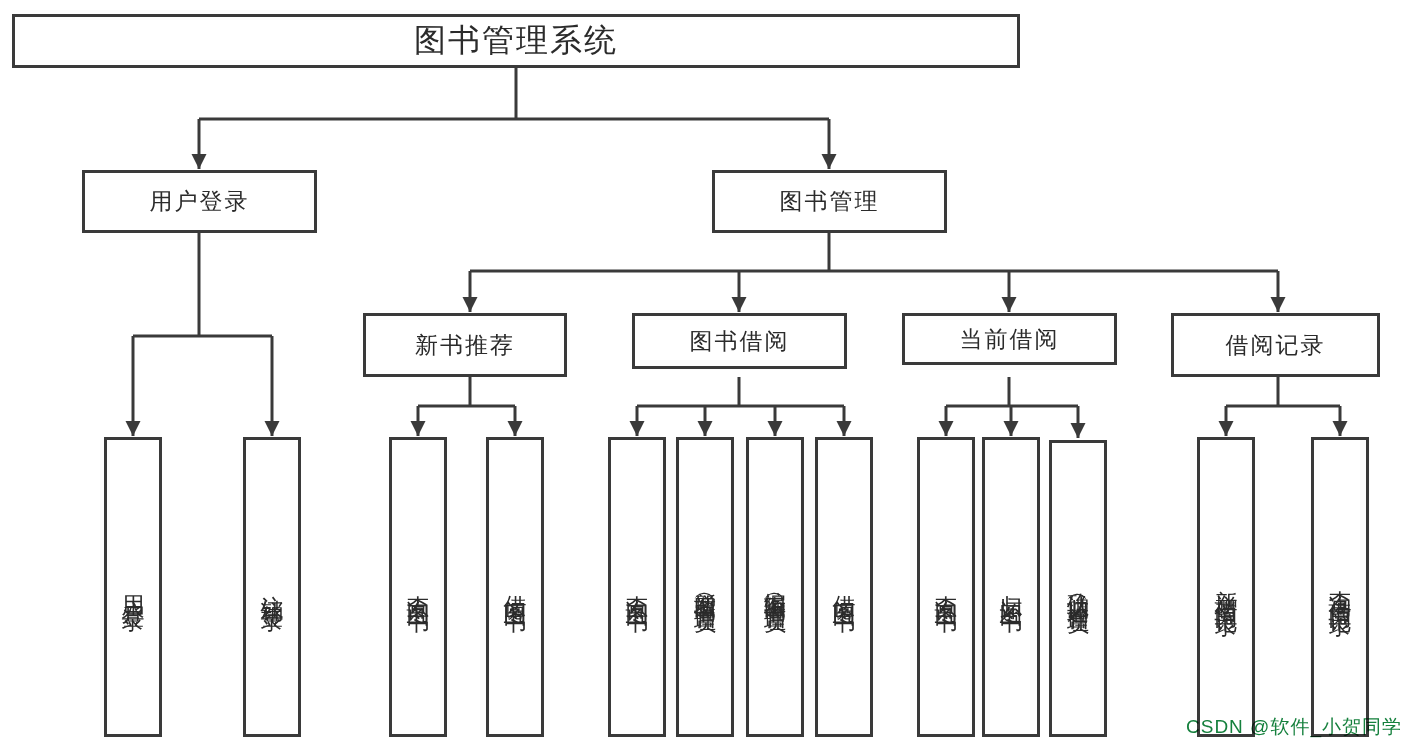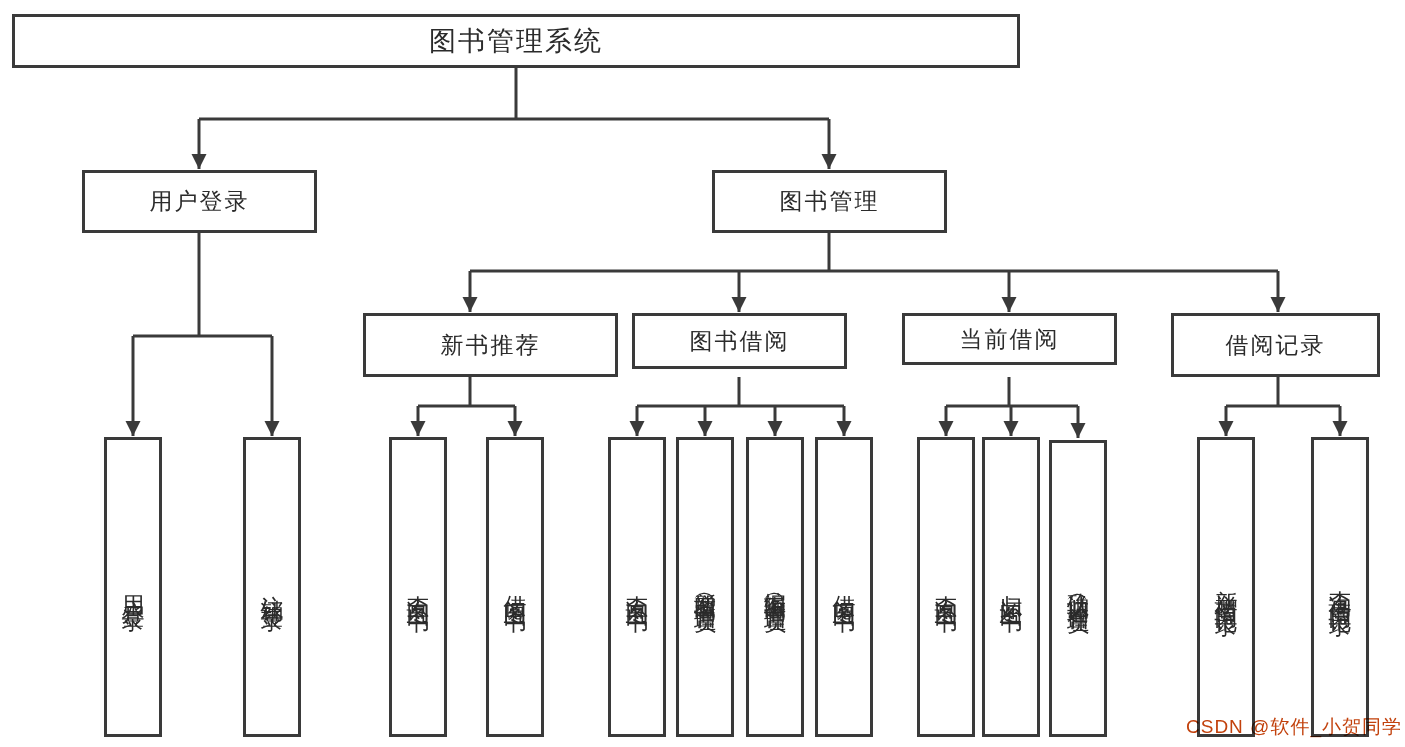--- a/index.html
+++ b/index.html
@@ -33,41 +33,41 @@
     justify-content: center;
     color: #2b2b2b;
     z-index: 2;
   }
   .node .hlabel {
     font-size: 23px;
     letter-spacing: 2px;
     white-space: nowrap;
   }
   .node.root .hlabel {
-    font-size: 27px;
+    font-size: 32px;
   }
   .node.leaf .vlabel {
     writing-mode: vertical-rl;
     text-orientation: mixed;
     font-size: 23px;
     letter-spacing: 5px;
     line-height: 1;
     white-space: nowrap;
   }
   .node.leaf.long .vlabel {
     font-size: 22px;
     letter-spacing: 3px;
   }
   .watermark {
     position: absolute;
     left: 1186px;
     top: 714px;
     font-size: 19px;
     letter-spacing: 1px;
-    color: #c2410c;
+    color: #15803d;
     white-space: nowrap;
     z-index: 3;
     mix-blend-mode: multiply;
   }
 </style>
 </head>
 <body>
 
 <div class="canvas">
 
@@ -116,21 +116,21 @@
     <span class="hlabel">图书管理系统</span>
   </div>
 
   <div class="node" style="left:82px; top:170px; width:235px; height:63px;">
     <span class="hlabel">用户登录</span>
   </div>
   <div class="node" style="left:712px; top:170px; width:235px; height:63px;text-align:center;">
     <span class="hlabel">图书管理</span>
   </div>
 
-  <div class="node" style="left:363px; top:313px; width:255px; height:64px;">
+  <div class="node" style="left:363px; top:313px; width:204px; height:64px;">
     <span class="hlabel">新书推荐</span>
   </div>
   <div class="node" style="left:632px; top:313px; width:215px; height:56px;">
     <span class="hlabel">图书借阅</span>
   </div>
   <div class="node" style="left:902px; top:313px; width:215px; height:52px;">
     <span class="hlabel">当前借阅</span>
   </div>
   <div class="node" style="left:1171px; top:313px; width:209px; height:64px;">
     <span class="hlabel">借阅记录</span>

